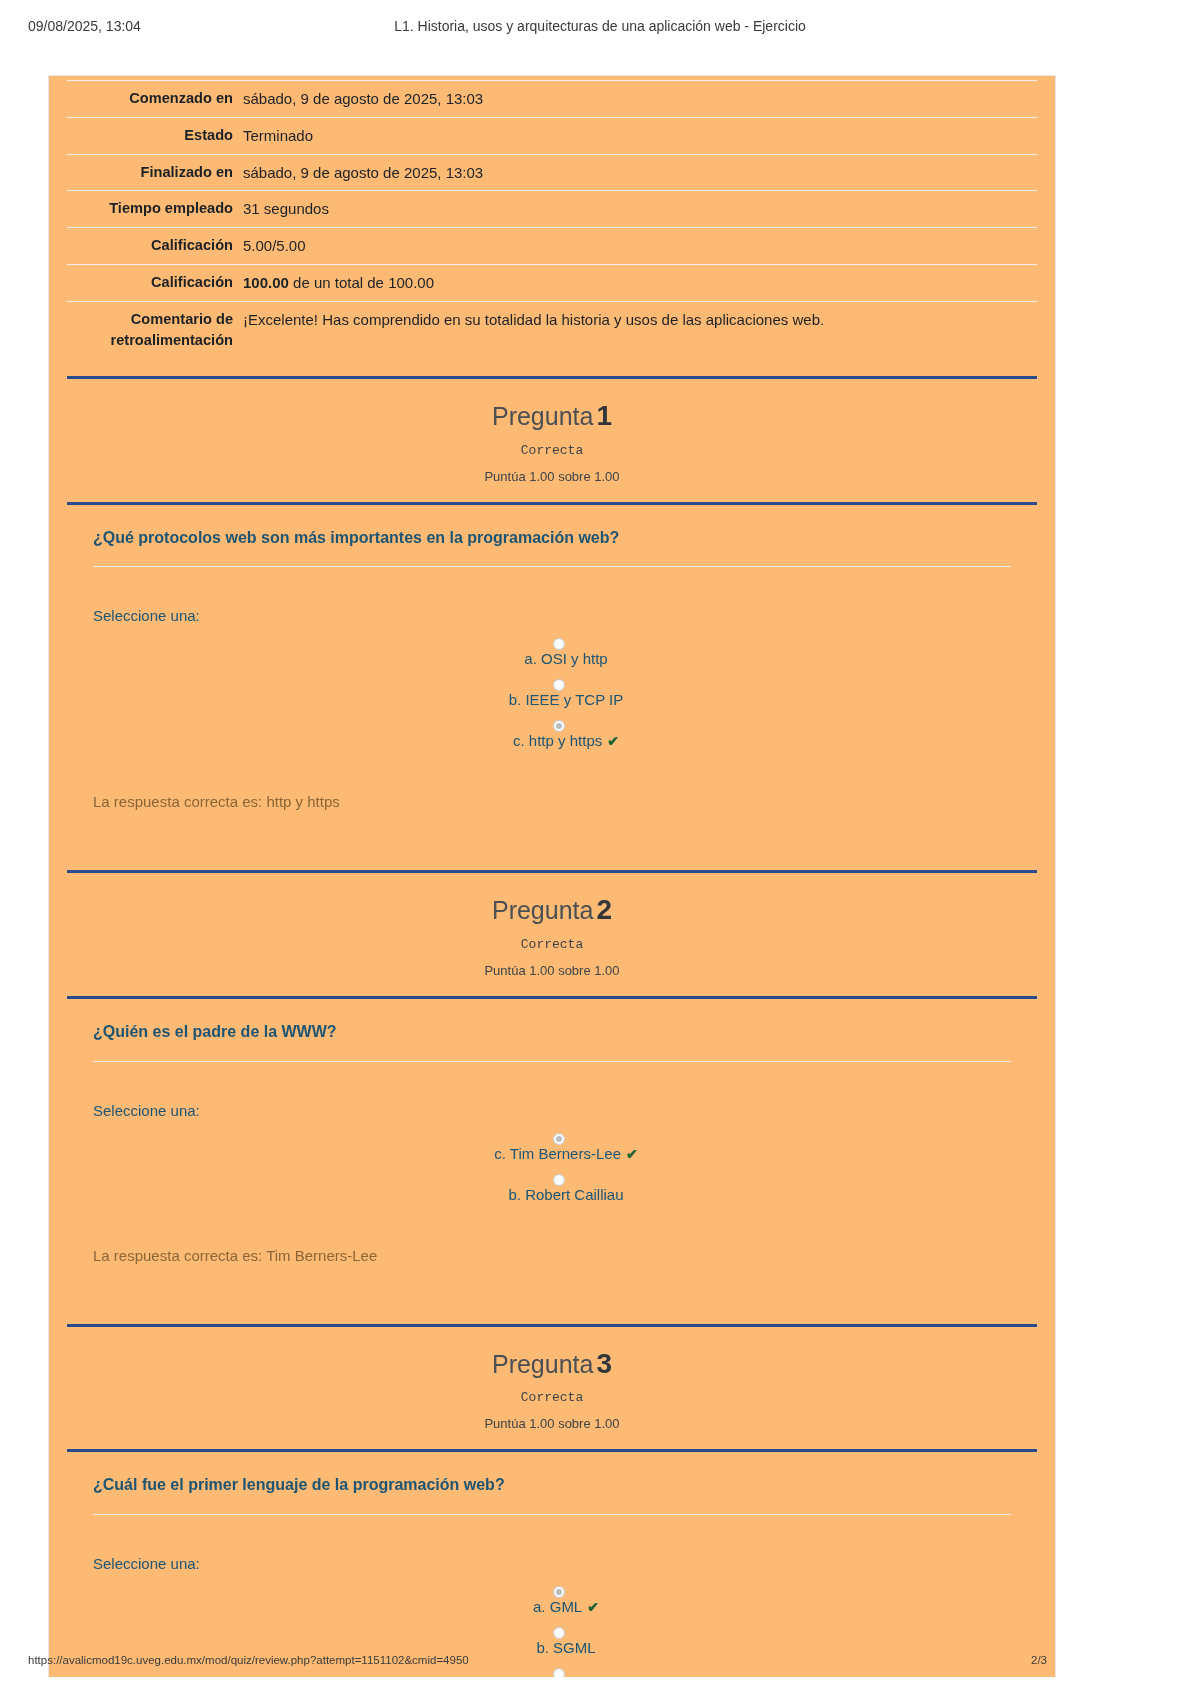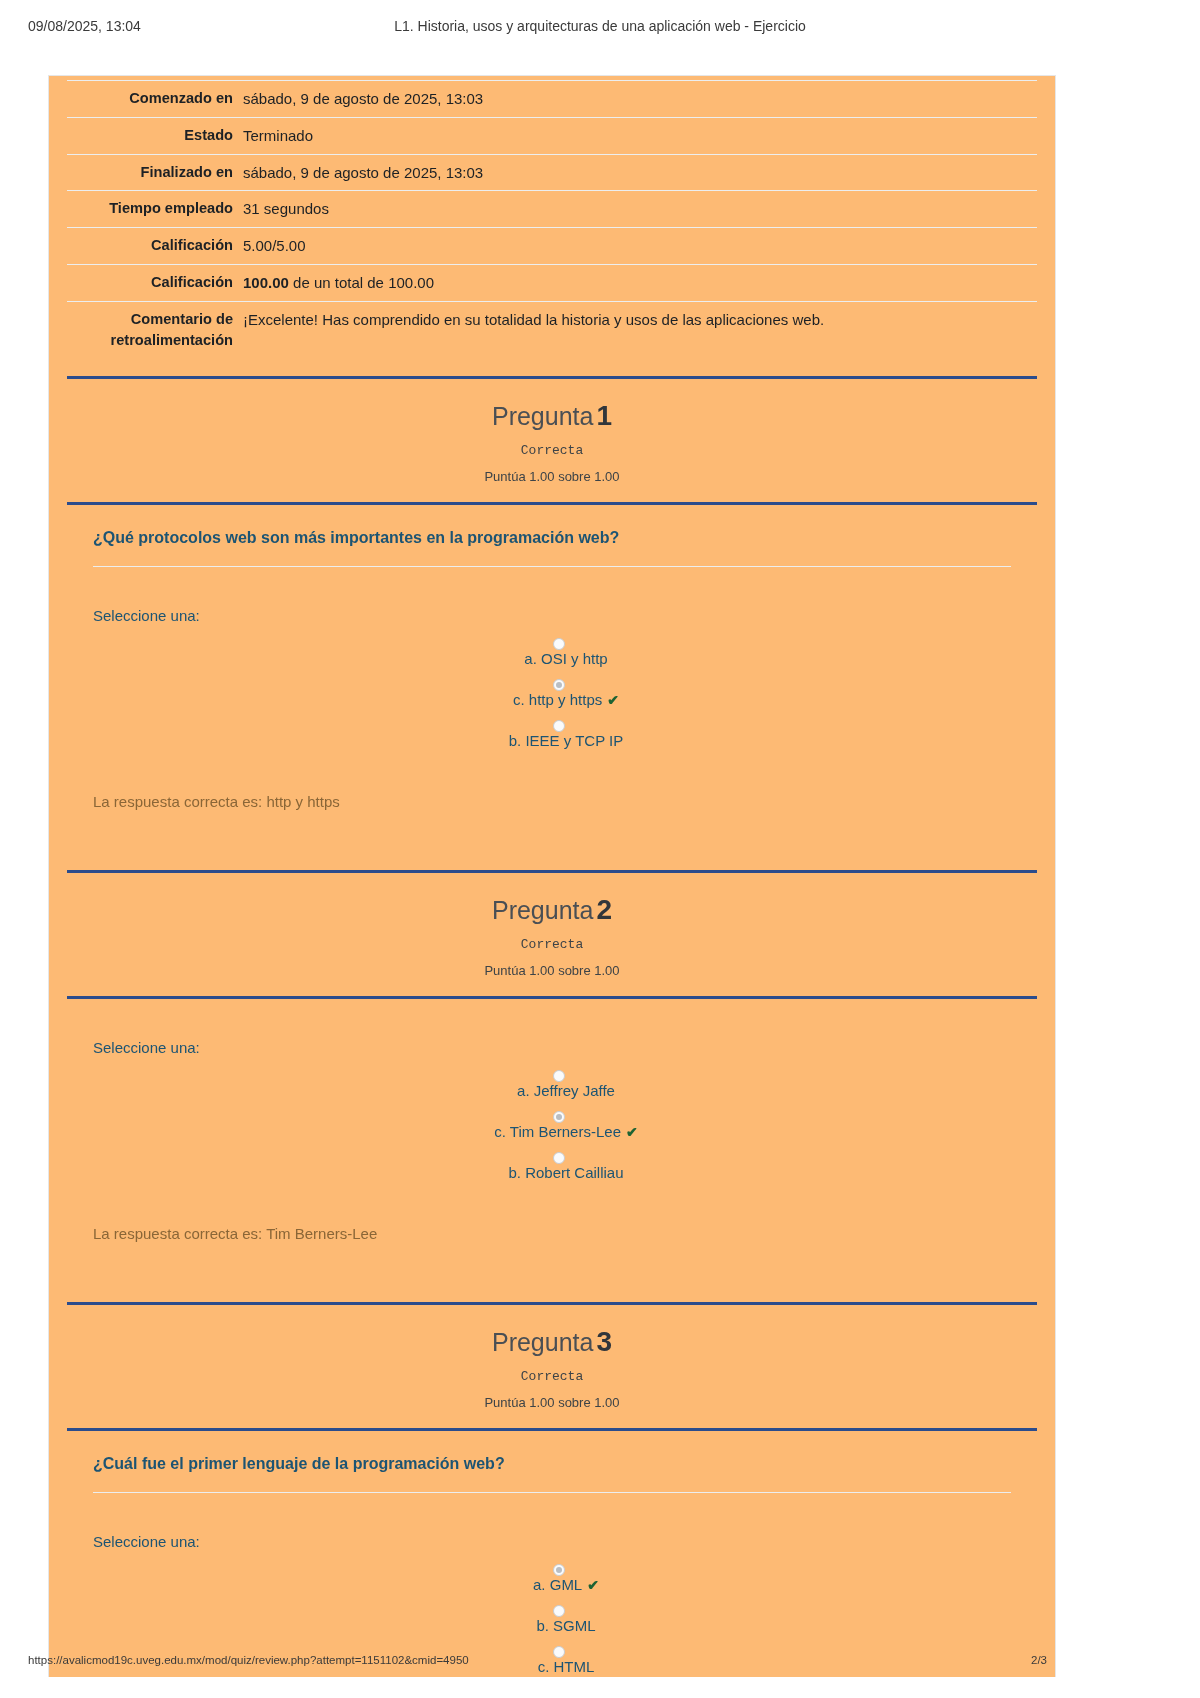--- a/index.html
+++ b/index.html
@@ -215,47 +215,44 @@
           <div class="rule-bottom"></div>
           <div class="q-body">
             <div class="q-text">¿Qué protocolos web son más importantes en la programación web?</div>
             <div class="q-answer-zone">
               <div class="prompt">Seleccione una:</div>
               <div class="opt-row">
                 <span class="radio"></span>
                 <span class="opt-label"><span>a. OSI y http</span></span>
               </div>
               <div class="opt-row">
+                <span class="radio"></span>
+                <span class="opt-label"><span>b. IEEE y TCP IP</span></span>
+              </div>
+              <div class="opt-row">
                 <span class="radio checked"></span>
                 <span class="opt-label"><span>c. http y https</span><span class="tick">✔</span></span>
-              </div>
-              <div class="opt-row">
-                <span class="radio"></span>
-                <span class="opt-label"><span>b. IEEE y TCP IP</span></span>
               </div>
               <div class="feedback">La respuesta correcta es: http y https</div>
               <div class="q-pad-bottom"></div>
             </div>
           </div>
         </div>
         <div class="q-block">
           <div class="rule-top"></div>
           <div class="q-info">
             <div class="q-num"><span>Pregunta</span><b>2</b></div>
             <div class="q-state">Correcta</div>
             <div class="q-mark">Puntúa 1.00 sobre 1.00</div>
           </div>
           <div class="rule-bottom"></div>
           <div class="q-body">
+            <div class="q-text">¿Quién es el padre de la WWW?</div>
             <div class="q-answer-zone">
               <div class="prompt">Seleccione una:</div>
-              <div class="opt-row">
-                <span class="radio"></span>
-                <span class="opt-label"><span>a. Jeffrey Jaffe</span></span>
-              </div>
               <div class="opt-row">
                 <span class="radio checked"></span>
                 <span class="opt-label"><span>c. Tim Berners-Lee</span><span class="tick">✔</span></span>
               </div>
               <div class="opt-row">
                 <span class="radio"></span>
                 <span class="opt-label"><span>b. Robert Cailliau</span></span>
               </div>
               <div class="feedback">La respuesta correcta es: Tim Berners-Lee</div>
               <div class="q-pad-bottom"></div>

